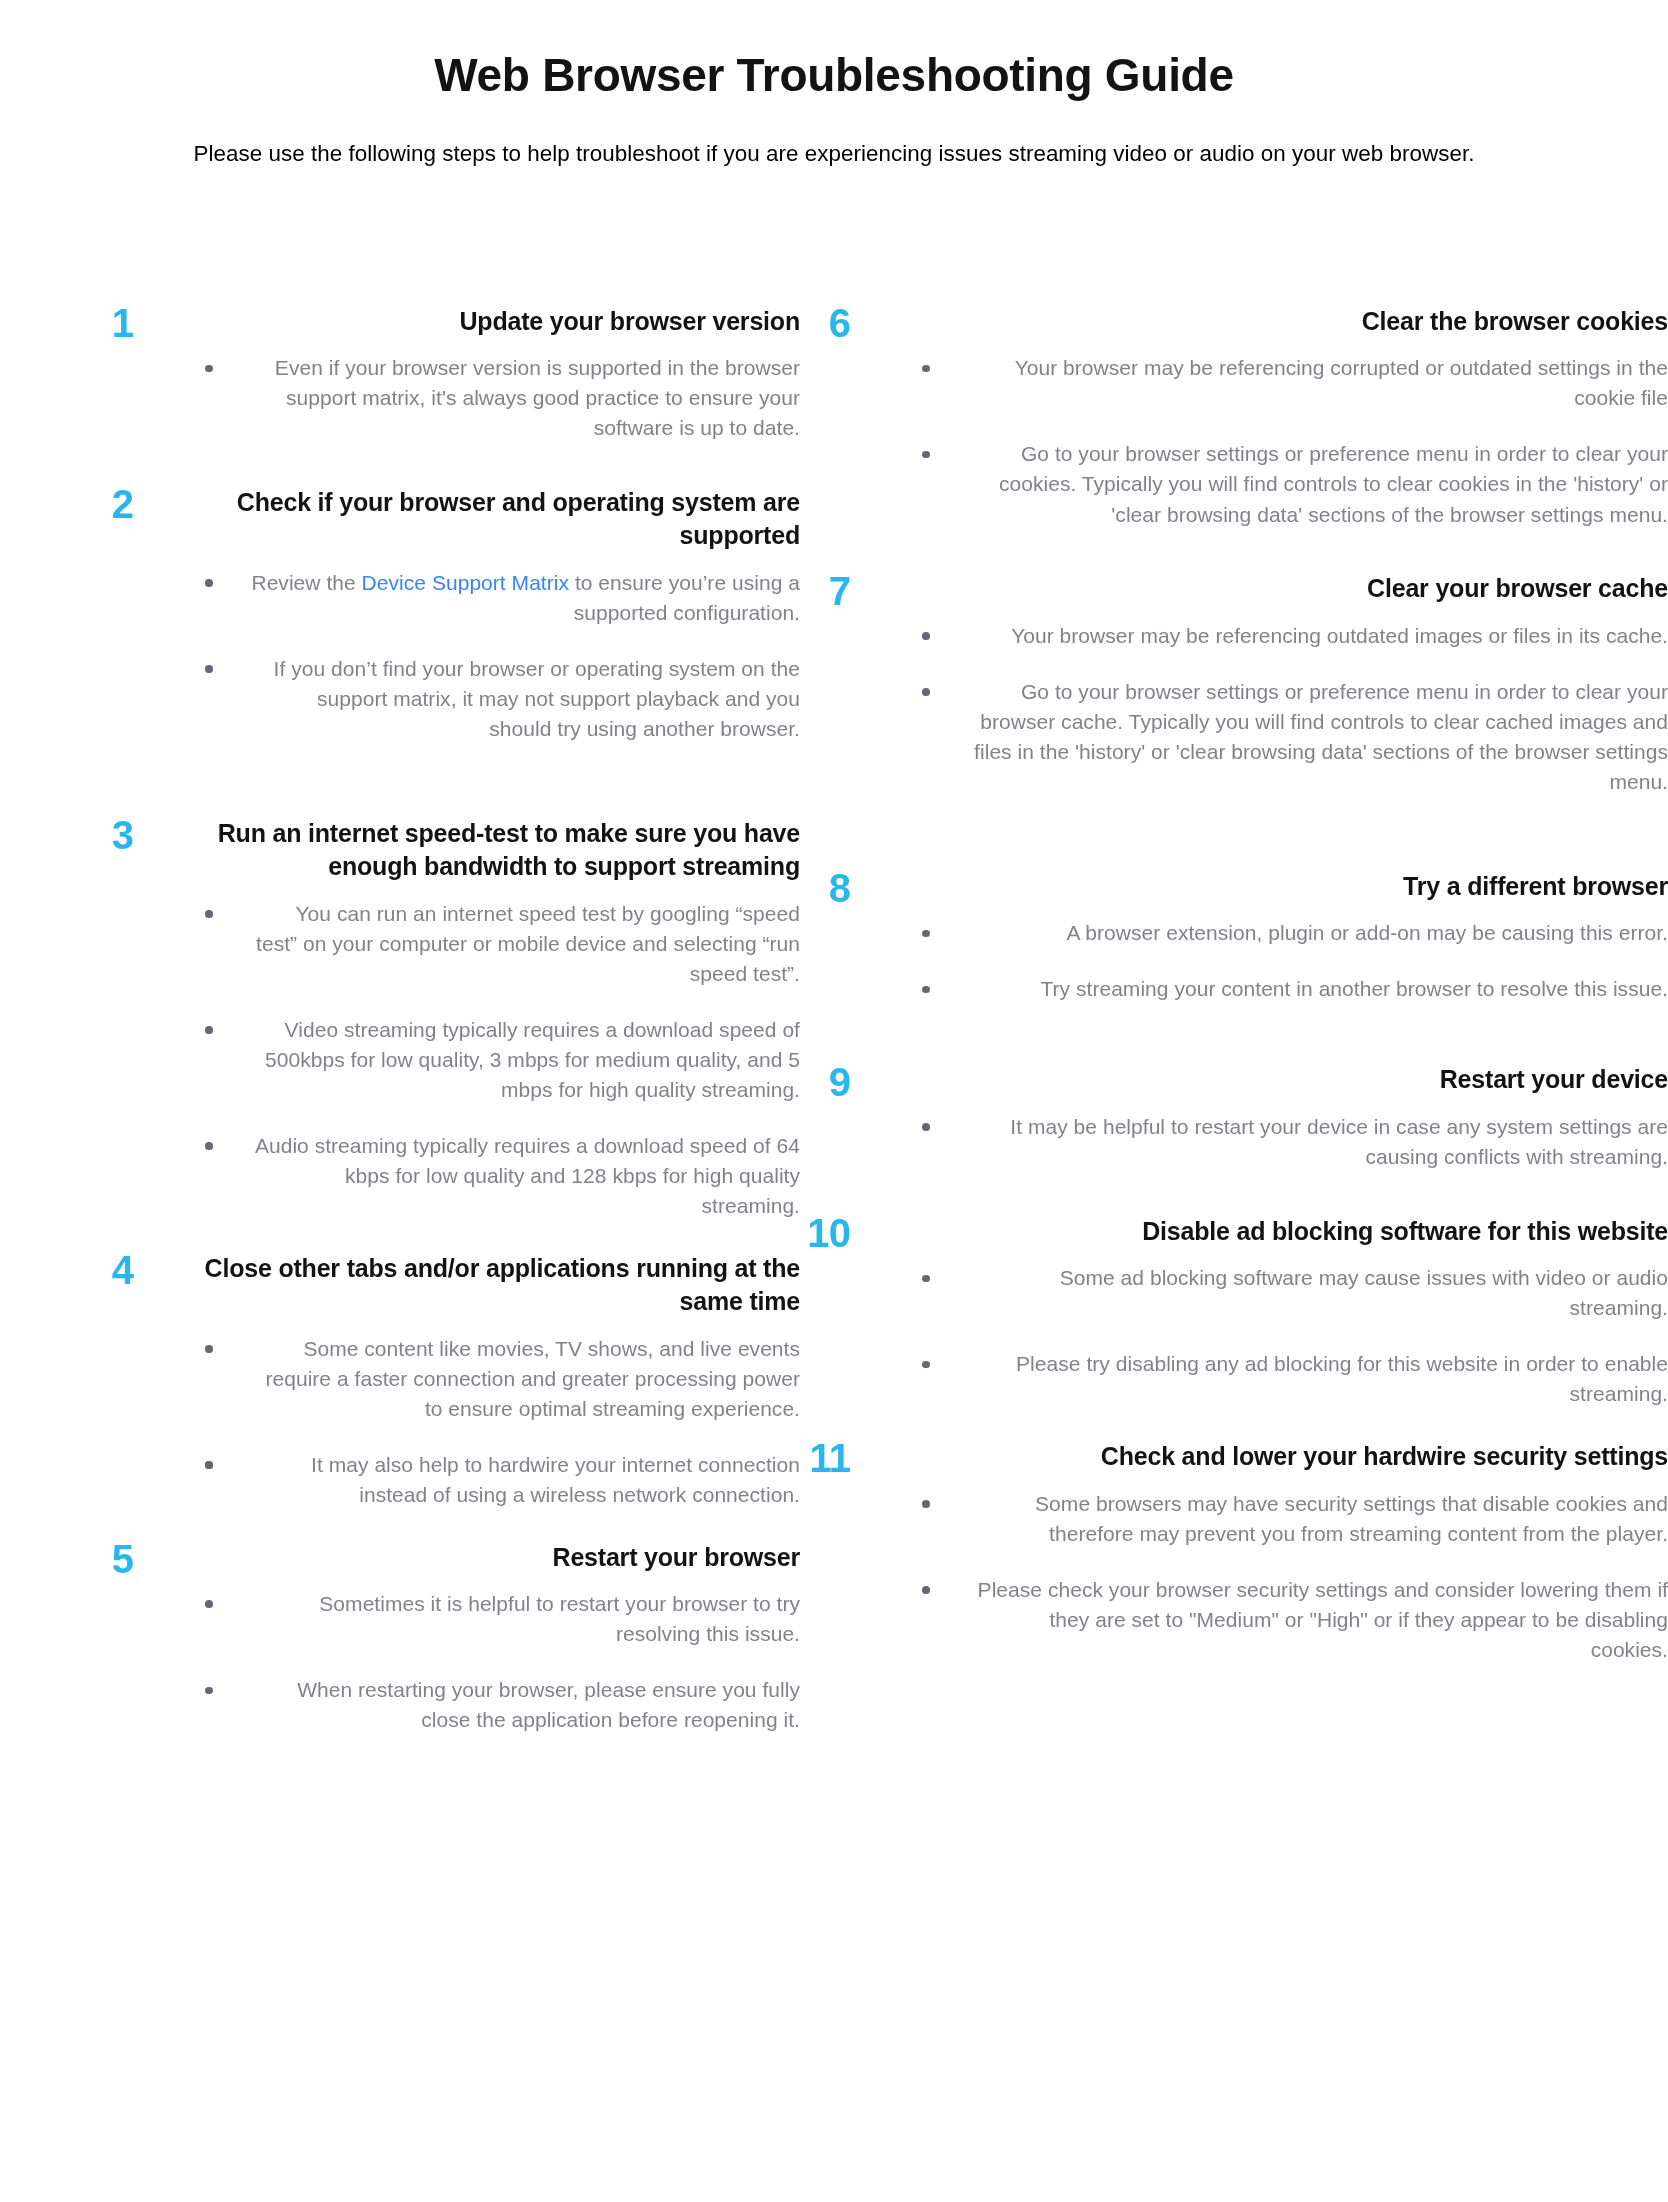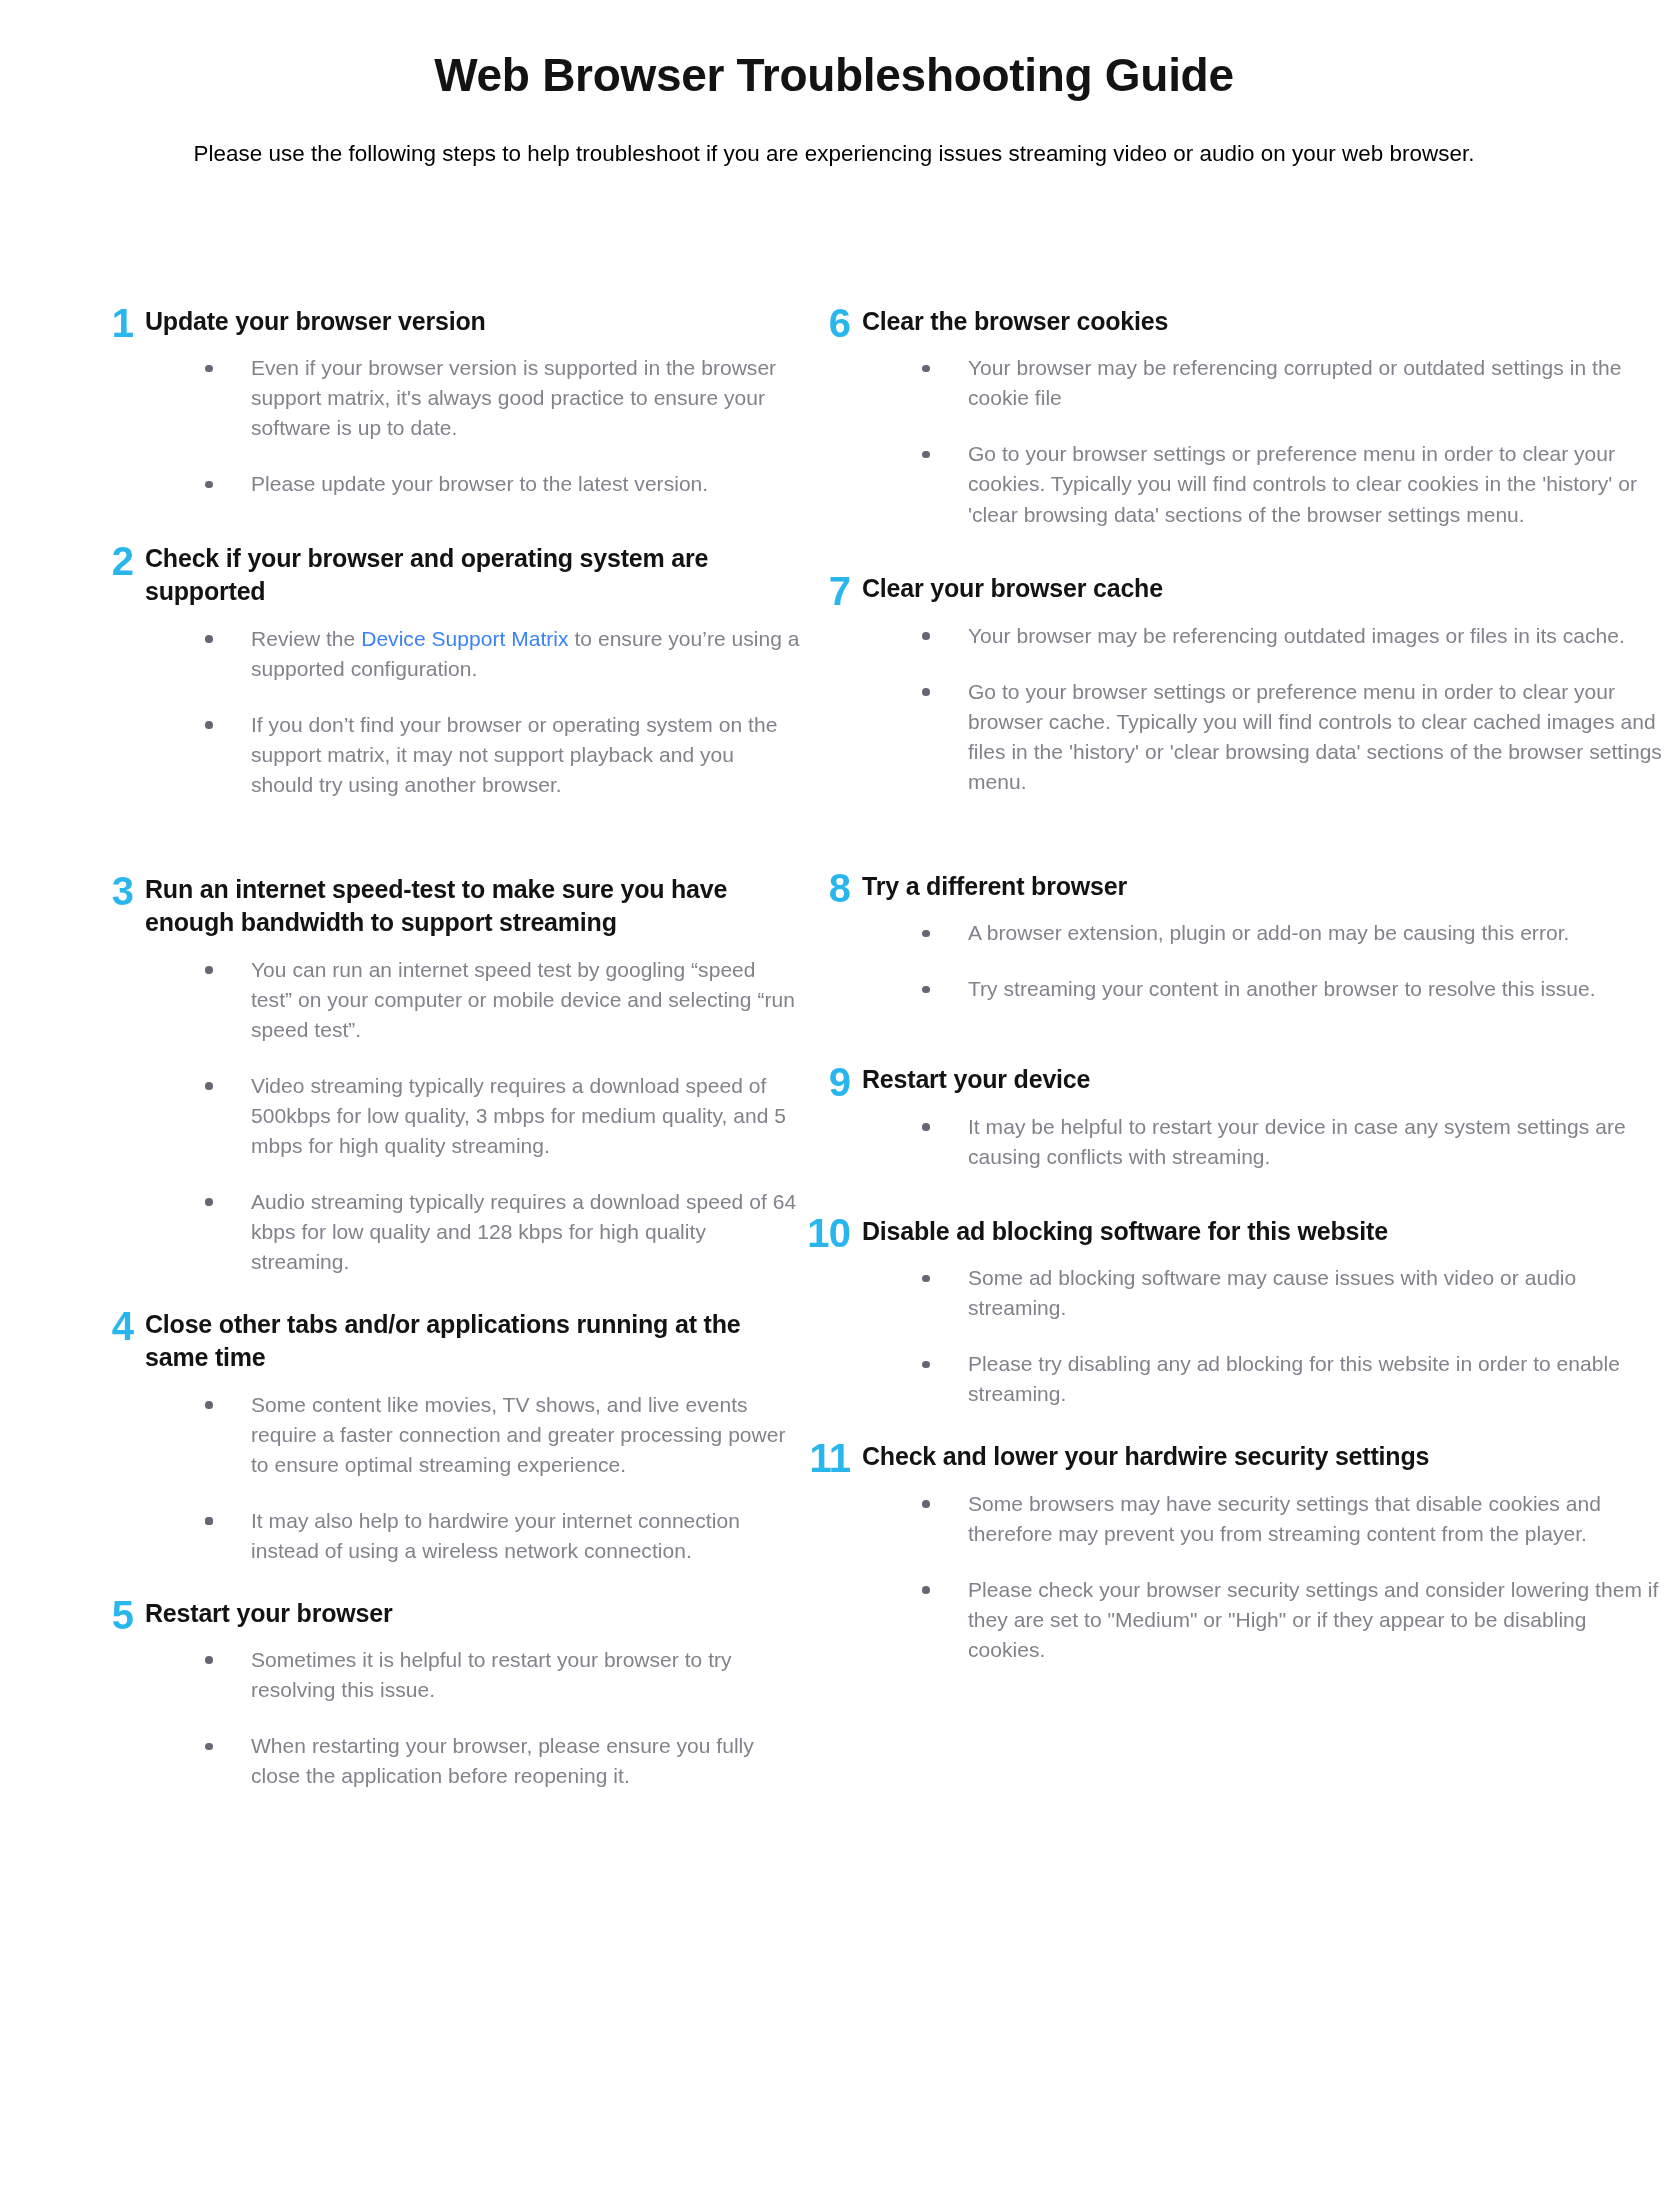--- a/index.html
+++ b/index.html
@@ -76,20 +76,21 @@
     font-size: 40px;
     font-weight: bold;
     color: #29b6ec;
     line-height: 1.0;
     letter-spacing: -0.9px;
     white-space: nowrap;
   }
   .step-body {
     flex: 1 1 auto;
     min-width: 0;
+    text-align: right;
   }
   .step-title {
     margin: 0;
     font-size: 25px;
     font-weight: bold;
     color: #131313;
     line-height: 1.33;
     letter-spacing: -0.2px;
     padding-top: 1.7px;
   }
@@ -148,24 +149,20 @@
 
       <div class="step">
         <div class="step-number">1</div>
         <div class="step-body">
           <h2 class="step-title">Update your browser version</h2>
           <ul class="bullets">
             <li class="bullet">
               <span class="bullet-dot"></span>
               <span>Even if your browser version is supported in the browser support matrix, it's always good practice to ensure your software is up to date.</span>
             </li>
-            <li class="bullet">
-              <span class="bullet-dot"></span>
-              <span>Please update your browser to the latest version.</span>
-            </li>
           </ul>
         </div>
       </div>
 
       <div class="gap-md"></div>
 
       <div class="step">
         <div class="step-number">2</div>
         <div class="step-body">
           <h2 class="step-title">Check if your browser and operating system are supported</h2>

